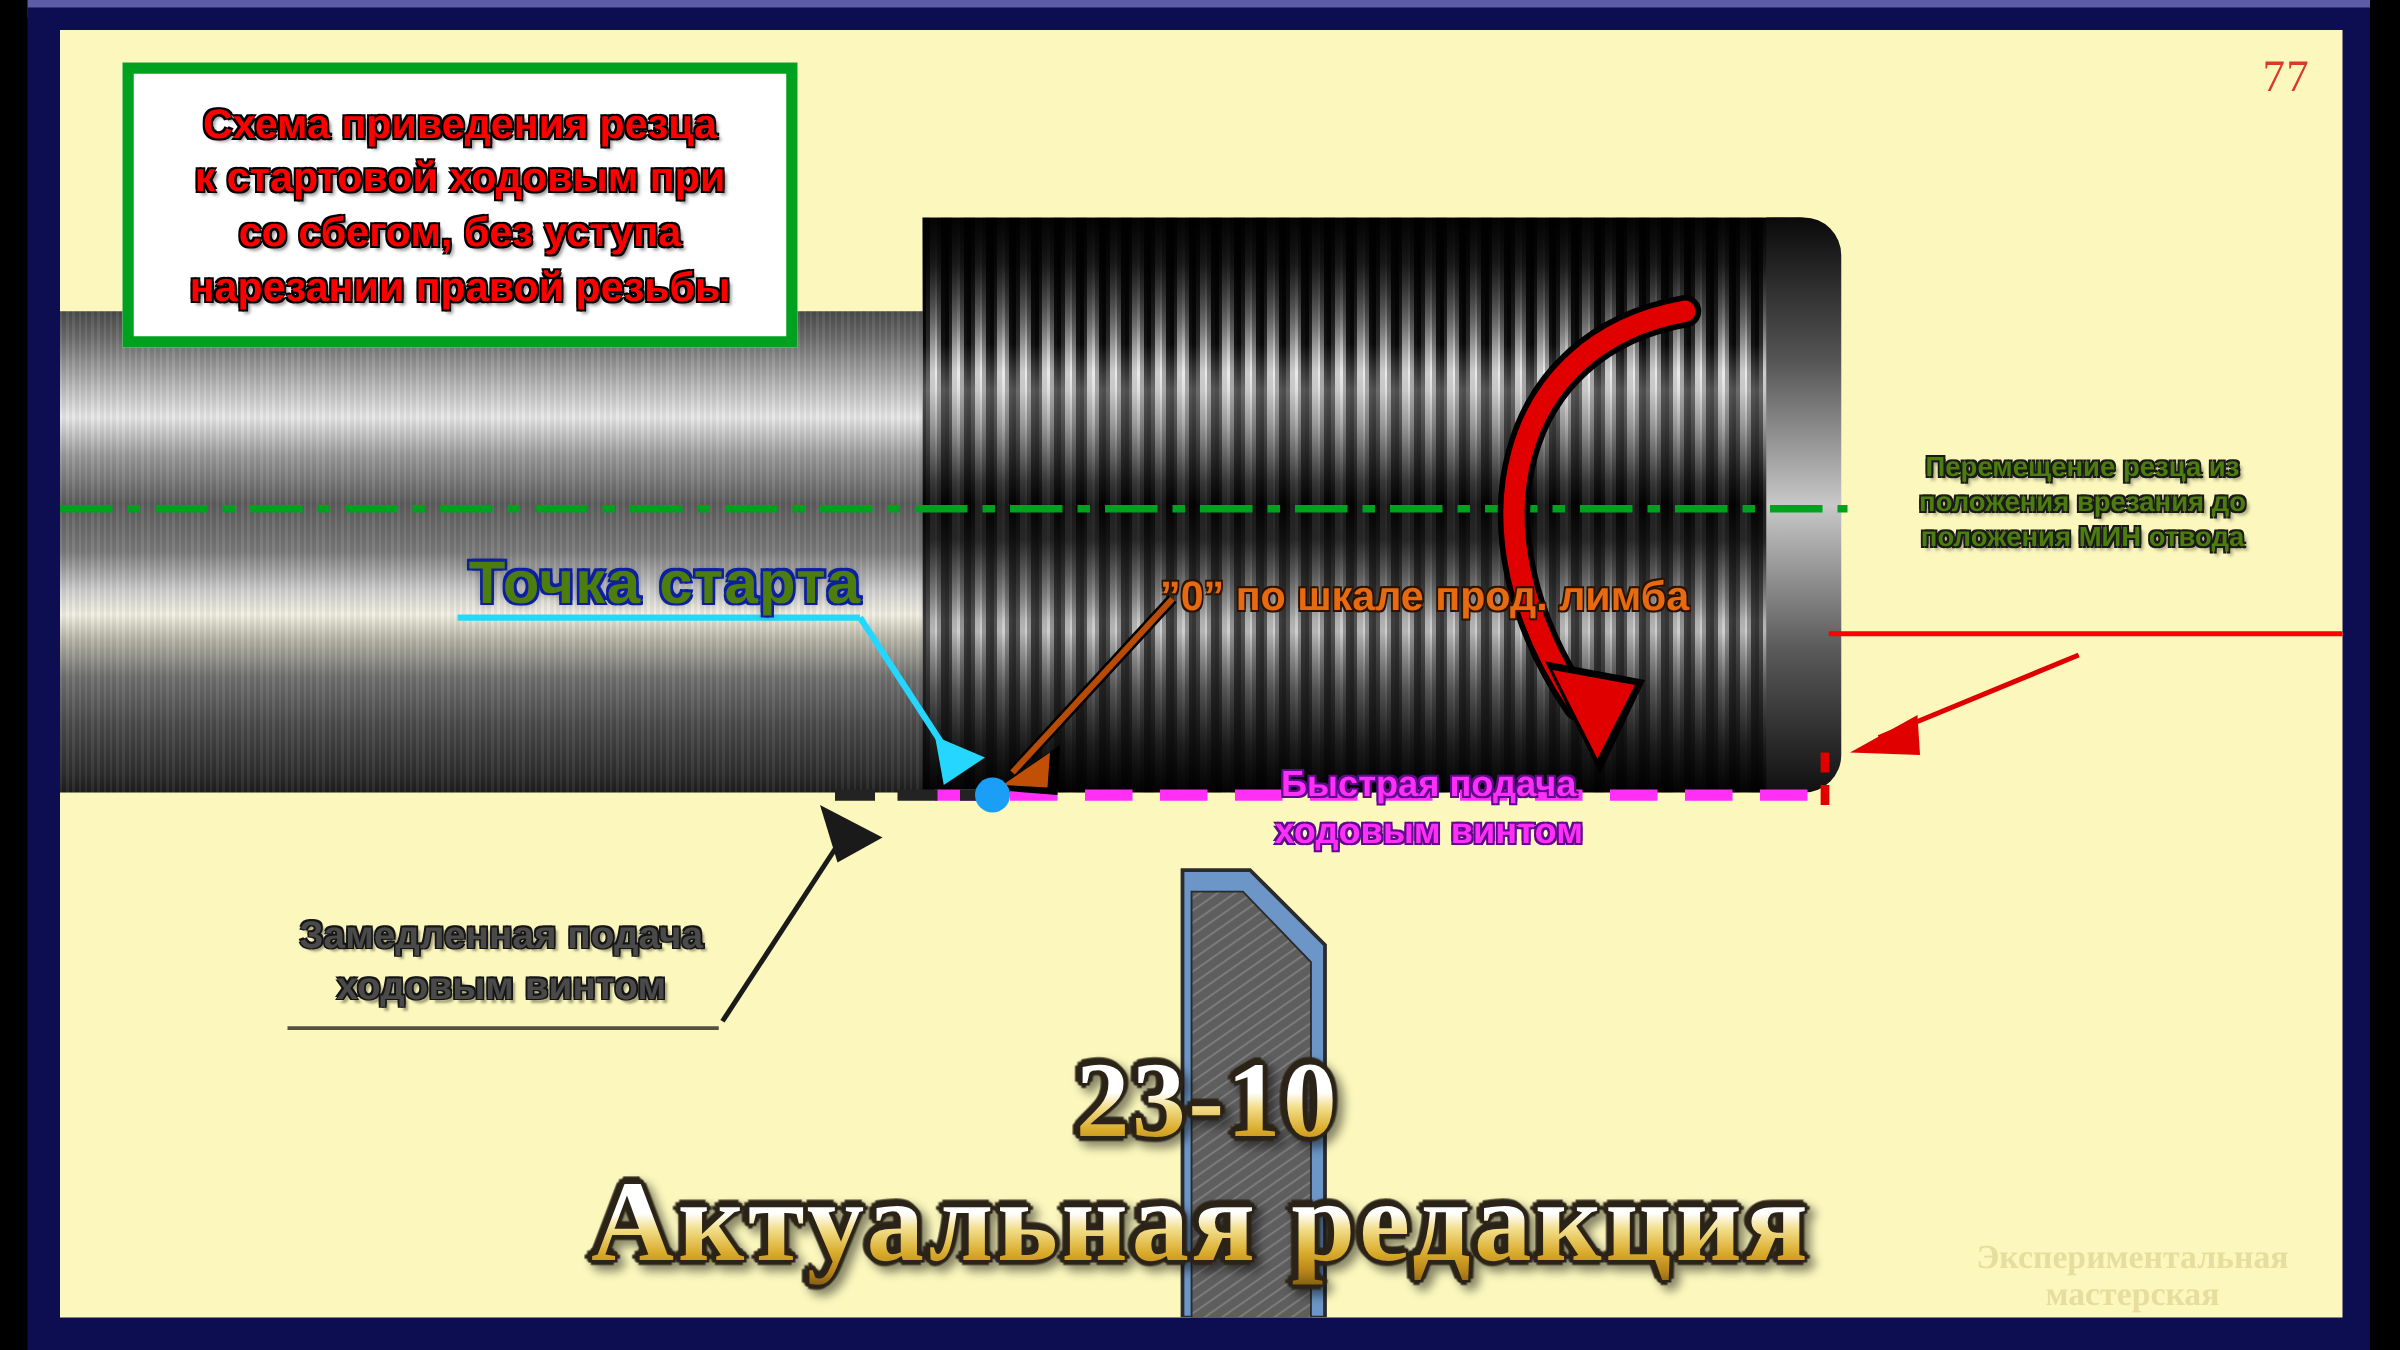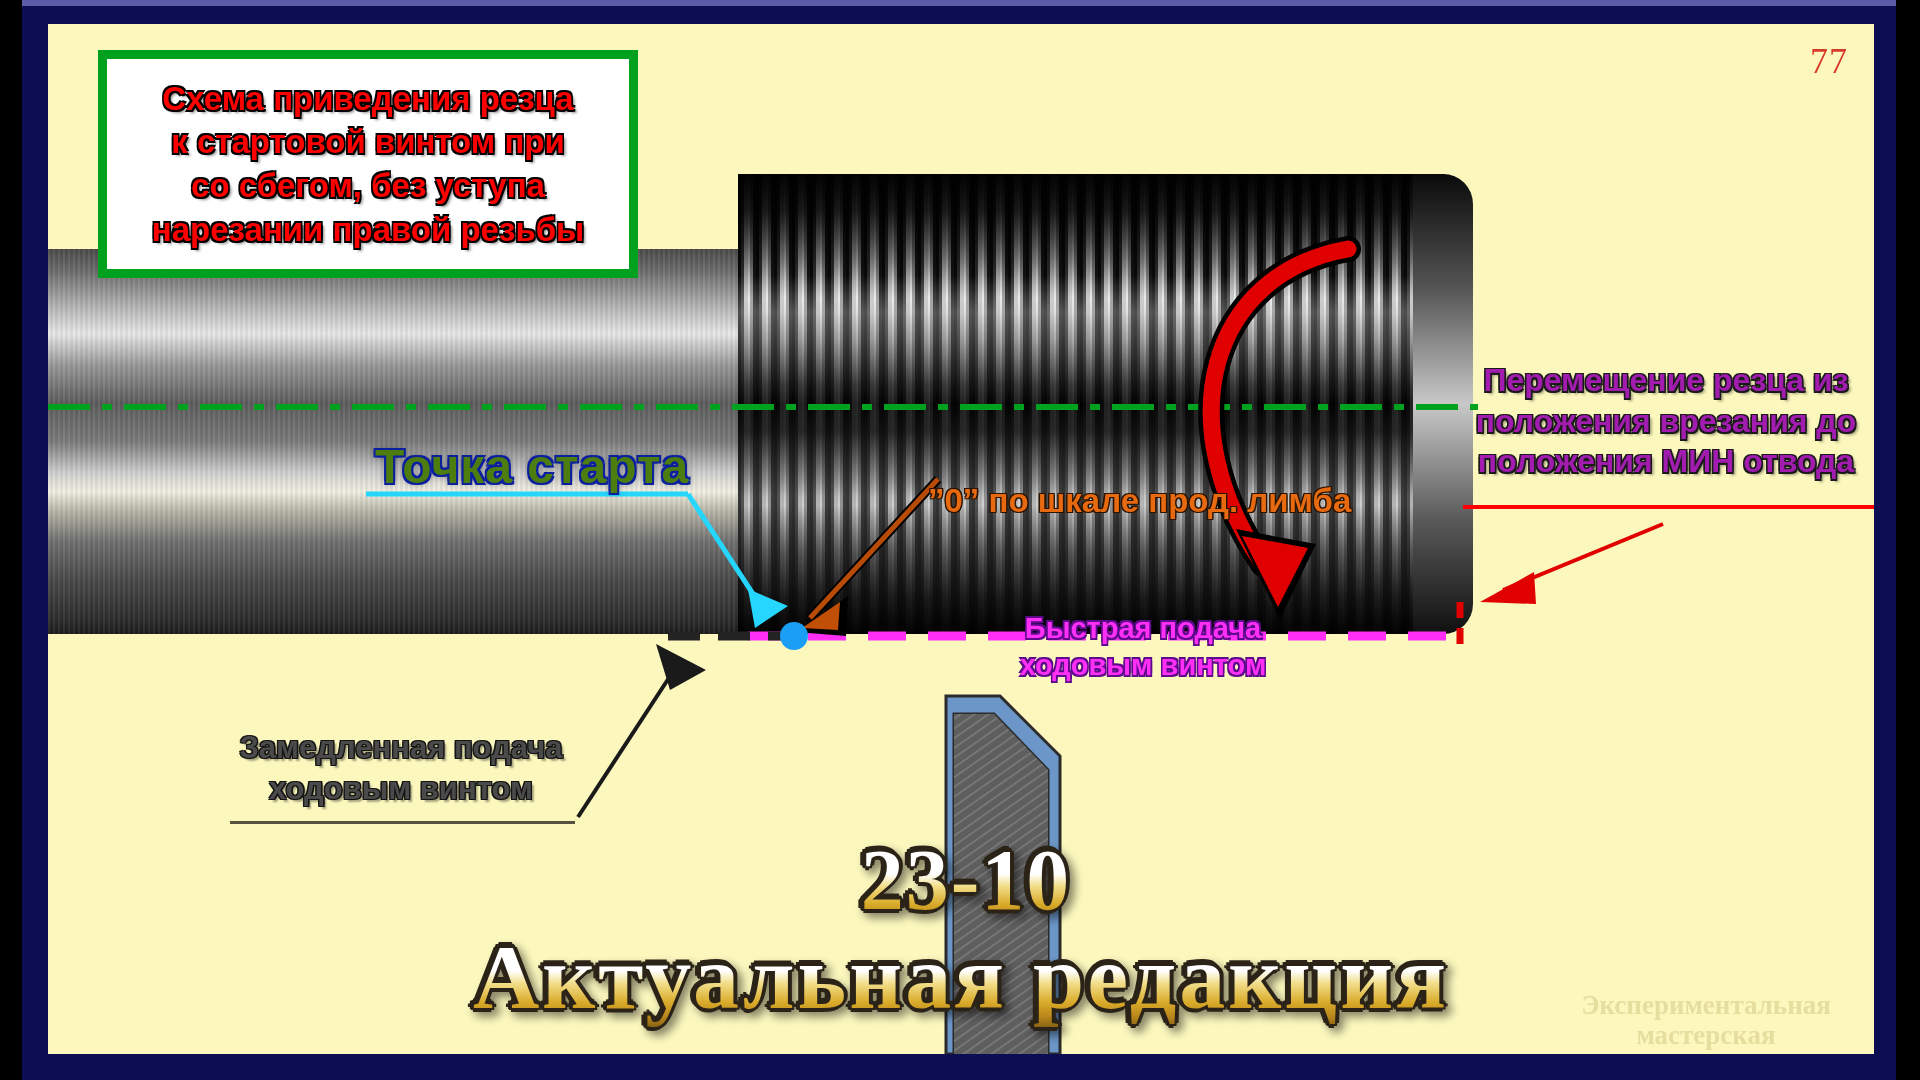--- a/index.html
+++ b/index.html
@@ -155,23 +155,23 @@
   }
 
   
   #right-note {
     position: absolute;
     left: 1418px; top: 336px;
     width: 400px;
     text-align: center;
   }
   #right-note .line {
-    color: #a21caf;
-    font-weight: bold;
-    font-size: 32px;
+    color: #4d7c0f;
+    font-weight: bold;
+    font-size: 22px;
     line-height: 1.27;
     white-space: nowrap;
     text-shadow:
       -1.5px -1.5px 0 #1a1a1a, 1.5px -1.5px 0 #1a1a1a,
       -1.5px 1.5px 0 #1a1a1a, 1.5px 1.5px 0 #1a1a1a,
       3px 3px 3px rgba(0,0,0,0.4);
   }
   #right-note-underline {
     position: absolute;
     left: 1415px; top: 481px;
@@ -196,21 +196,20 @@
   #zero-label {
     position: absolute;
     left: 880px; top: 434px;
     font-size: 33px;
     font-weight: bold;
     color: #e86a10;
     white-space: nowrap;
     text-shadow:
       -1.3px -1.3px 0 #2a1400, 1.3px -1.3px 0 #2a1400,
       -1.3px 1.3px 0 #2a1400, 1.3px 1.3px 0 #2a1400;
-    margin-top: 24px;
   }
   #fast-feed-label {
     position: absolute;
     left: 940px; top: 586px;
     width: 310px;
     text-align: center;
   }
   #fast-feed-label .line {
     font-size: 29px;
     font-weight: bold;
@@ -357,21 +356,21 @@
       <defs>
         <pattern id="toolhatch" width="8" height="8" patternTransform="rotate(55)" patternUnits="userSpaceOnUse">
           <rect width="8" height="8" fill="#5e5e5e"></rect>
           <line x1="0" y1="0" x2="0" y2="8" stroke="#7d7d7d" stroke-width="3"></line>
         </pattern>
       </defs>
     </svg>
 
     <div id="title-box">
       <div class="line">Схема приведения резца</div>
-      <div class="line">к стартовой винтом при</div>
+      <div class="line">к стартовой ходовым при</div>
       <div class="line">со сбегом,  без уступа</div>
       <div class="line">нарезании правой резьбы</div>
     </div>
 
     <div id="page-number">77</div>
 
     <div id="right-note">
       <div class="line">Перемещение резца  из</div>
       <div class="line">положения врезания до</div>
       <div class="line">положения МИН отвода</div>

